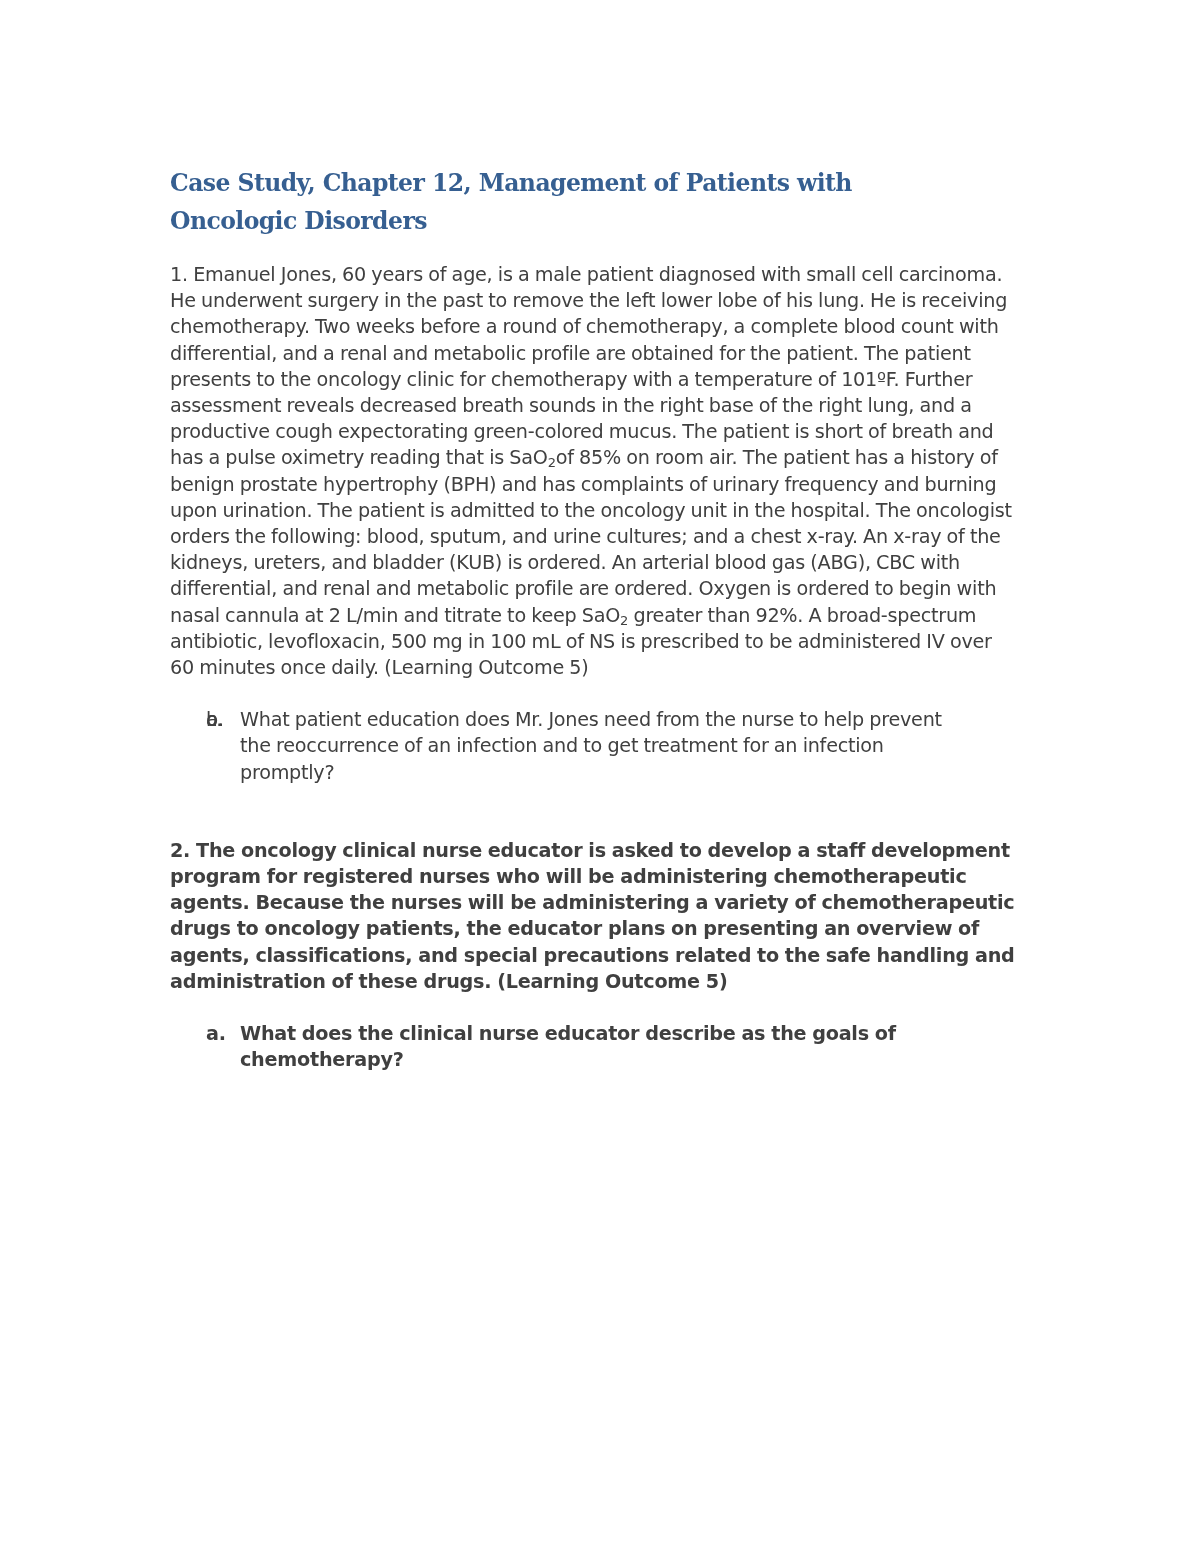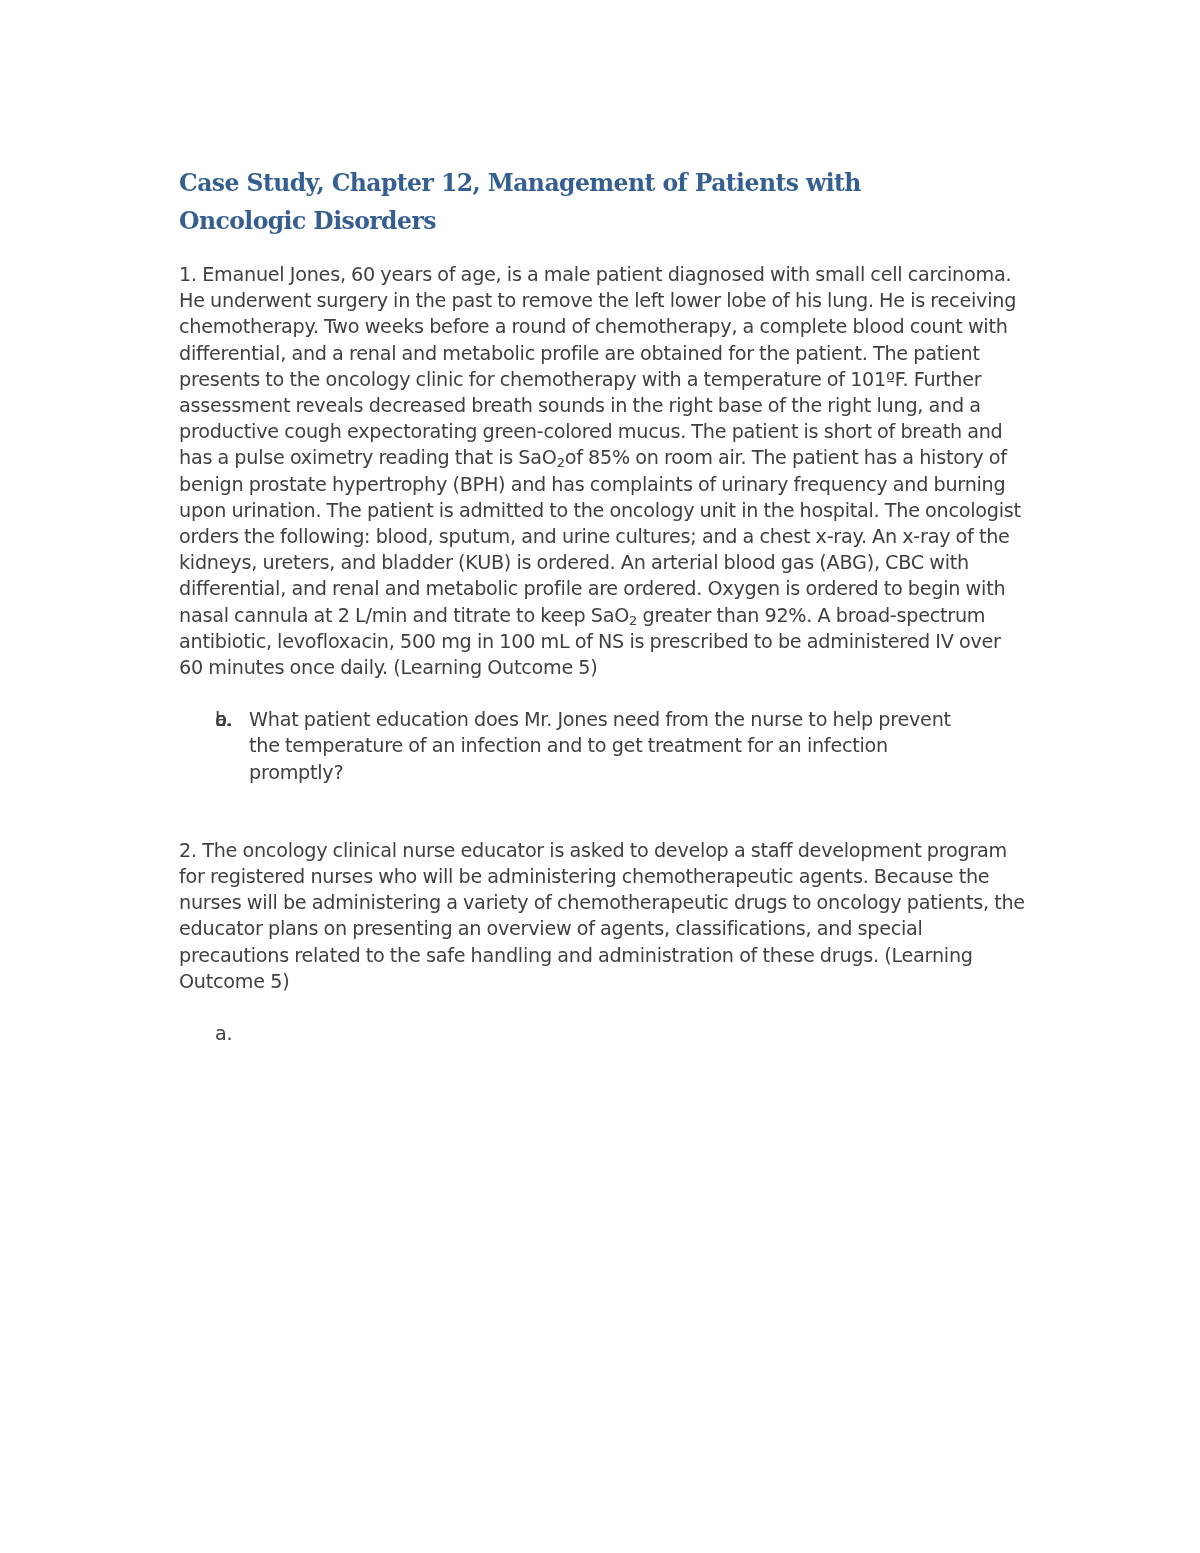--- a/index.html
+++ b/index.html
@@ -8,21 +8,21 @@
       background: #ffffff;
     }
     body {
       width: 1200px;
       height: 1553px;
       position: relative;
       overflow: hidden;
     }
     .page {
       position: absolute;
-      left: 179px;
+      left: 170px;
       top: 164px;
       width: 860px;
     }
     .title {
       font-family: "DejaVu Serif", serif;
       font-weight: bold;
       font-size: 25px;
       line-height: 38px;
       color: #365F91;
       margin: 0 0 22px 0;
@@ -57,20 +57,21 @@
       margin: 0 0 26px 0;
       width: 720px;
     }
     .list-item .marker {
       position: absolute;
       left: 36px;
       top: 0;
     }
     .q2 {
       margin-top: 52px;
+      font-weight: bold;
     }
   </style>
 </head>
 <body>
 
 <div class="page">
 
   <h1 class="title">Case Study, Chapter 12, Management of Patients with Oncologic Disorders</h1>
 
   <section>
@@ -78,28 +79,29 @@
 
     <ul class="list">
       <li class="list-item para">
         <span class="marker">a.</span>
       </li>
       <li class="list-item para">
         <span class="marker">b.</span>
       </li>
       <li class="list-item para">
         <span class="marker">c.</span>
-        <span>What patient education does Mr. Jones need from the nurse to help prevent the temperature of an infection and to get treatment for an infection promptly?</span>
+        <span>What patient education does Mr. Jones need from the nurse to help prevent the reoccurrence of an infection and to get treatment for an infection promptly?</span>
       </li>
     </ul>
   </section>
 
   <section class="q2">
     <p class="para"><span>2.</span> <span>The oncology clinical nurse educator is asked to develop a staff development program for registered nurses who will be administering chemotherapeutic agents. Because the nurses will be administering a variety of chemotherapeutic drugs to oncology patients, the educator plans on presenting an overview of agents, classifications, and special precautions related to the safe handling and administration of these drugs. (Learning Outcome 5)</span></p>
 
     <ul class="list">
       <li class="list-item para">
         <span class="marker">a.</span>
+        <span>What does the clinical nurse educator describe as the goals of chemotherapy?</span>
       </li>
     </ul>
   </section>
 
 </div>
 
 </body></html>

